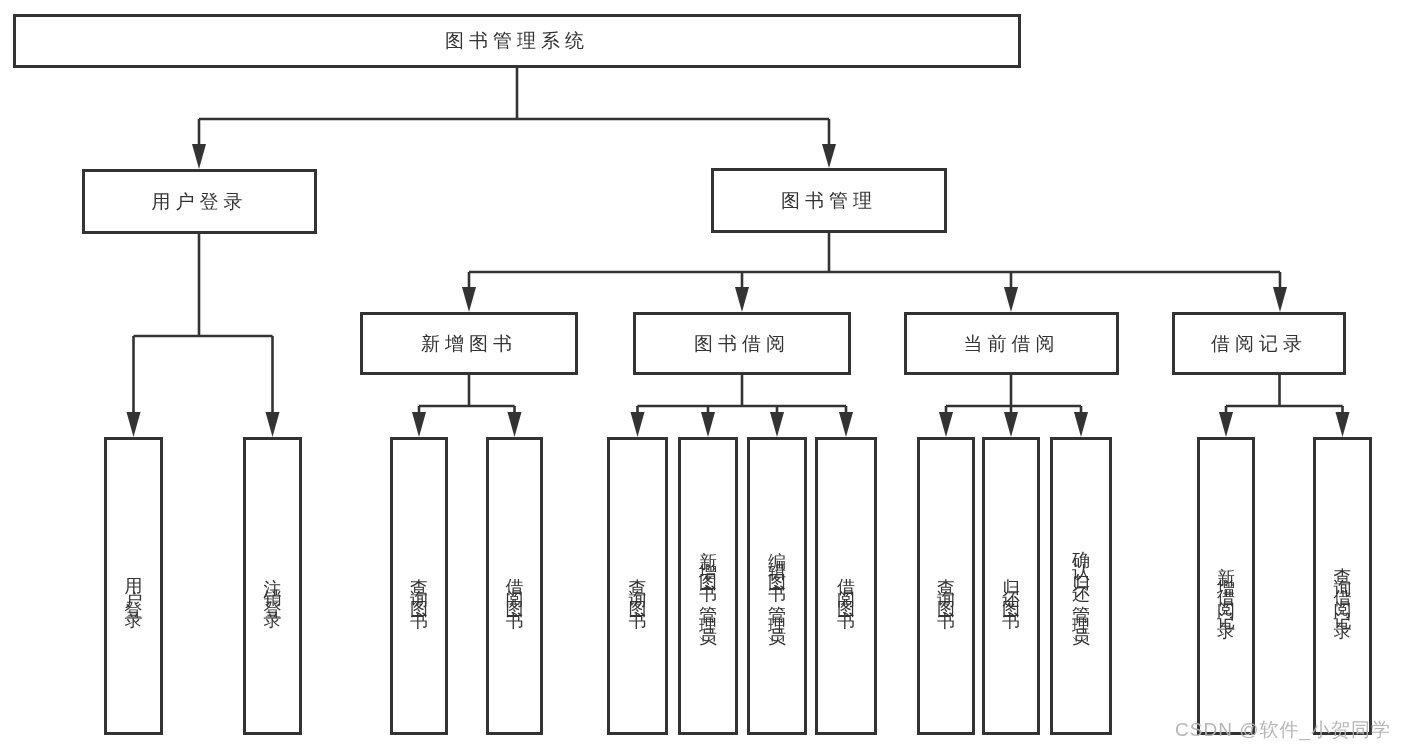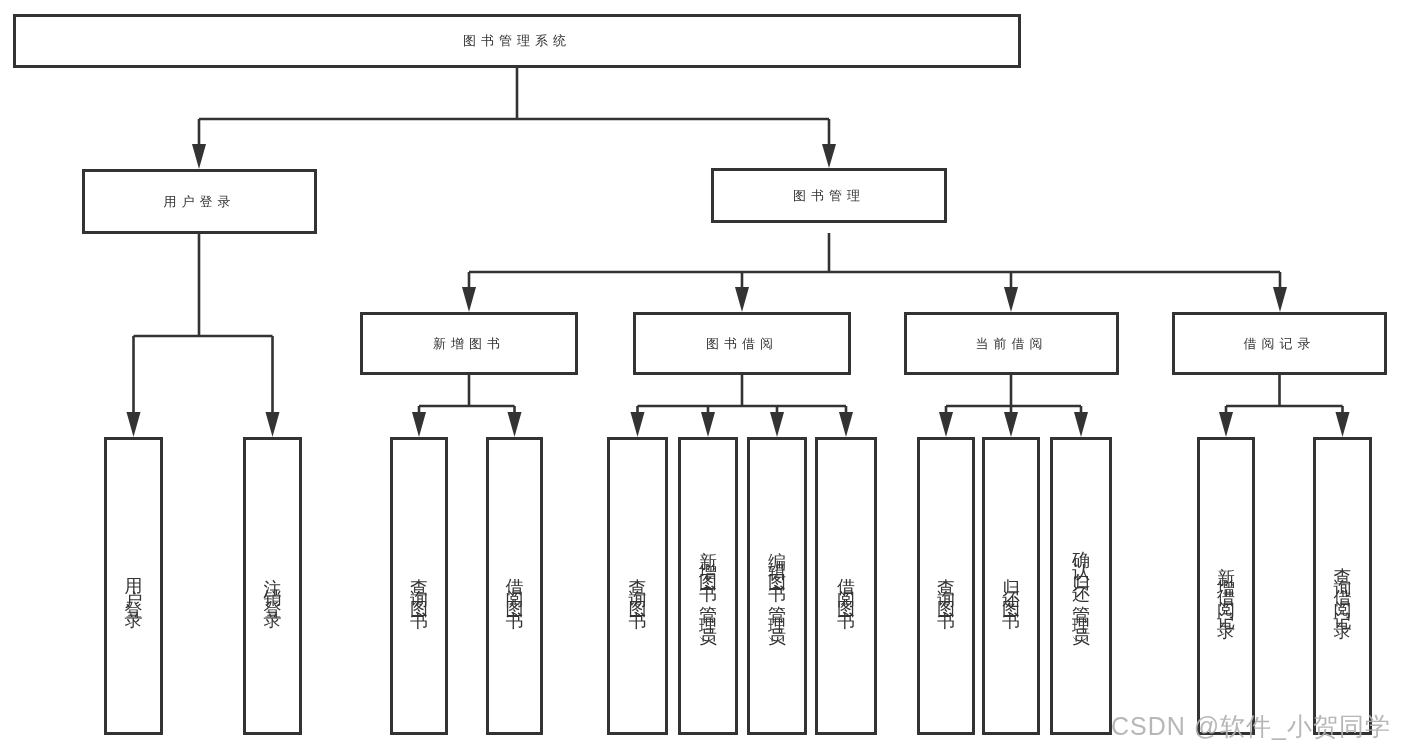--- a/index.html
+++ b/index.html
@@ -22,38 +22,38 @@
     position: absolute;
     background: #ffffff;
     border: 3px solid #333333;
     box-sizing: border-box;
     display: flex;
     align-items: center;
     justify-content: center;
     z-index: 2;
   }
   .hlabel {
-    font-size: 13px;
+    font-size: 19px;
     letter-spacing: 5px;
     color: #333333;
     white-space: nowrap;
   }
   .vlabel {
     writing-mode: vertical-rl;
     text-orientation: mixed;
     font-size: 18px;
     letter-spacing: 11px;
     color: #333333;
     line-height: 1;
   }
   .watermark {
     position: absolute;
     right: 14px;
     bottom: 4px;
-    font-size: 25px;
+    font-size: 19px;
     letter-spacing: 1px;
     color: rgba(178, 178, 178, 0.95);
     z-index: 5;
     white-space: nowrap;
   }
 </style>
 </head>
 <body>
 
 <div class="canvas">
@@ -98,34 +98,34 @@
     </g>
   </svg>
 
   <div class="box" style="left:13px; top:14px; width:1008px; height:54px;">
     <span class="hlabel">图书管理系统</span>
   </div>
 
   <div class="box" style="left:82px; top:169px; width:235px; height:65px;">
     <span class="hlabel">用户登录</span>
   </div>
-  <div class="box" style="left:711px; top:168px; width:236px; height:55px;">
+  <div class="box" style="left:711px; top:168px; width:236px; height:65px;">
     <span class="hlabel">图书管理</span>
   </div>
 
   <div class="box" style="left:360px; top:312px; width:218px; height:63px;">
     <span class="hlabel">新增图书</span>
   </div>
   <div class="box" style="left:904px; top:312px; width:215px; height:63px;">
     <span class="hlabel">当前借阅</span>
   </div>
   <div class="box" style="left:633px; top:312px; width:218px; height:63px;">
     <span class="hlabel">图书借阅</span>
   </div>
-  <div class="box" style="left:1172px; top:312px; width:215px; height:63px;">
+  <div class="box" style="left:1172px; top:312px; width:174px; height:63px;">
     <span class="hlabel">借阅记录</span>
   </div>
 
   <div class="box" style="left:104px; top:437px; width:59px; height:298px;">
     <span class="vlabel">用户登录</span>
   </div>
   <div class="box" style="left:243px; top:437px; width:59px; height:298px;">
     <span class="vlabel">注销登录</span>
   </div>
 

